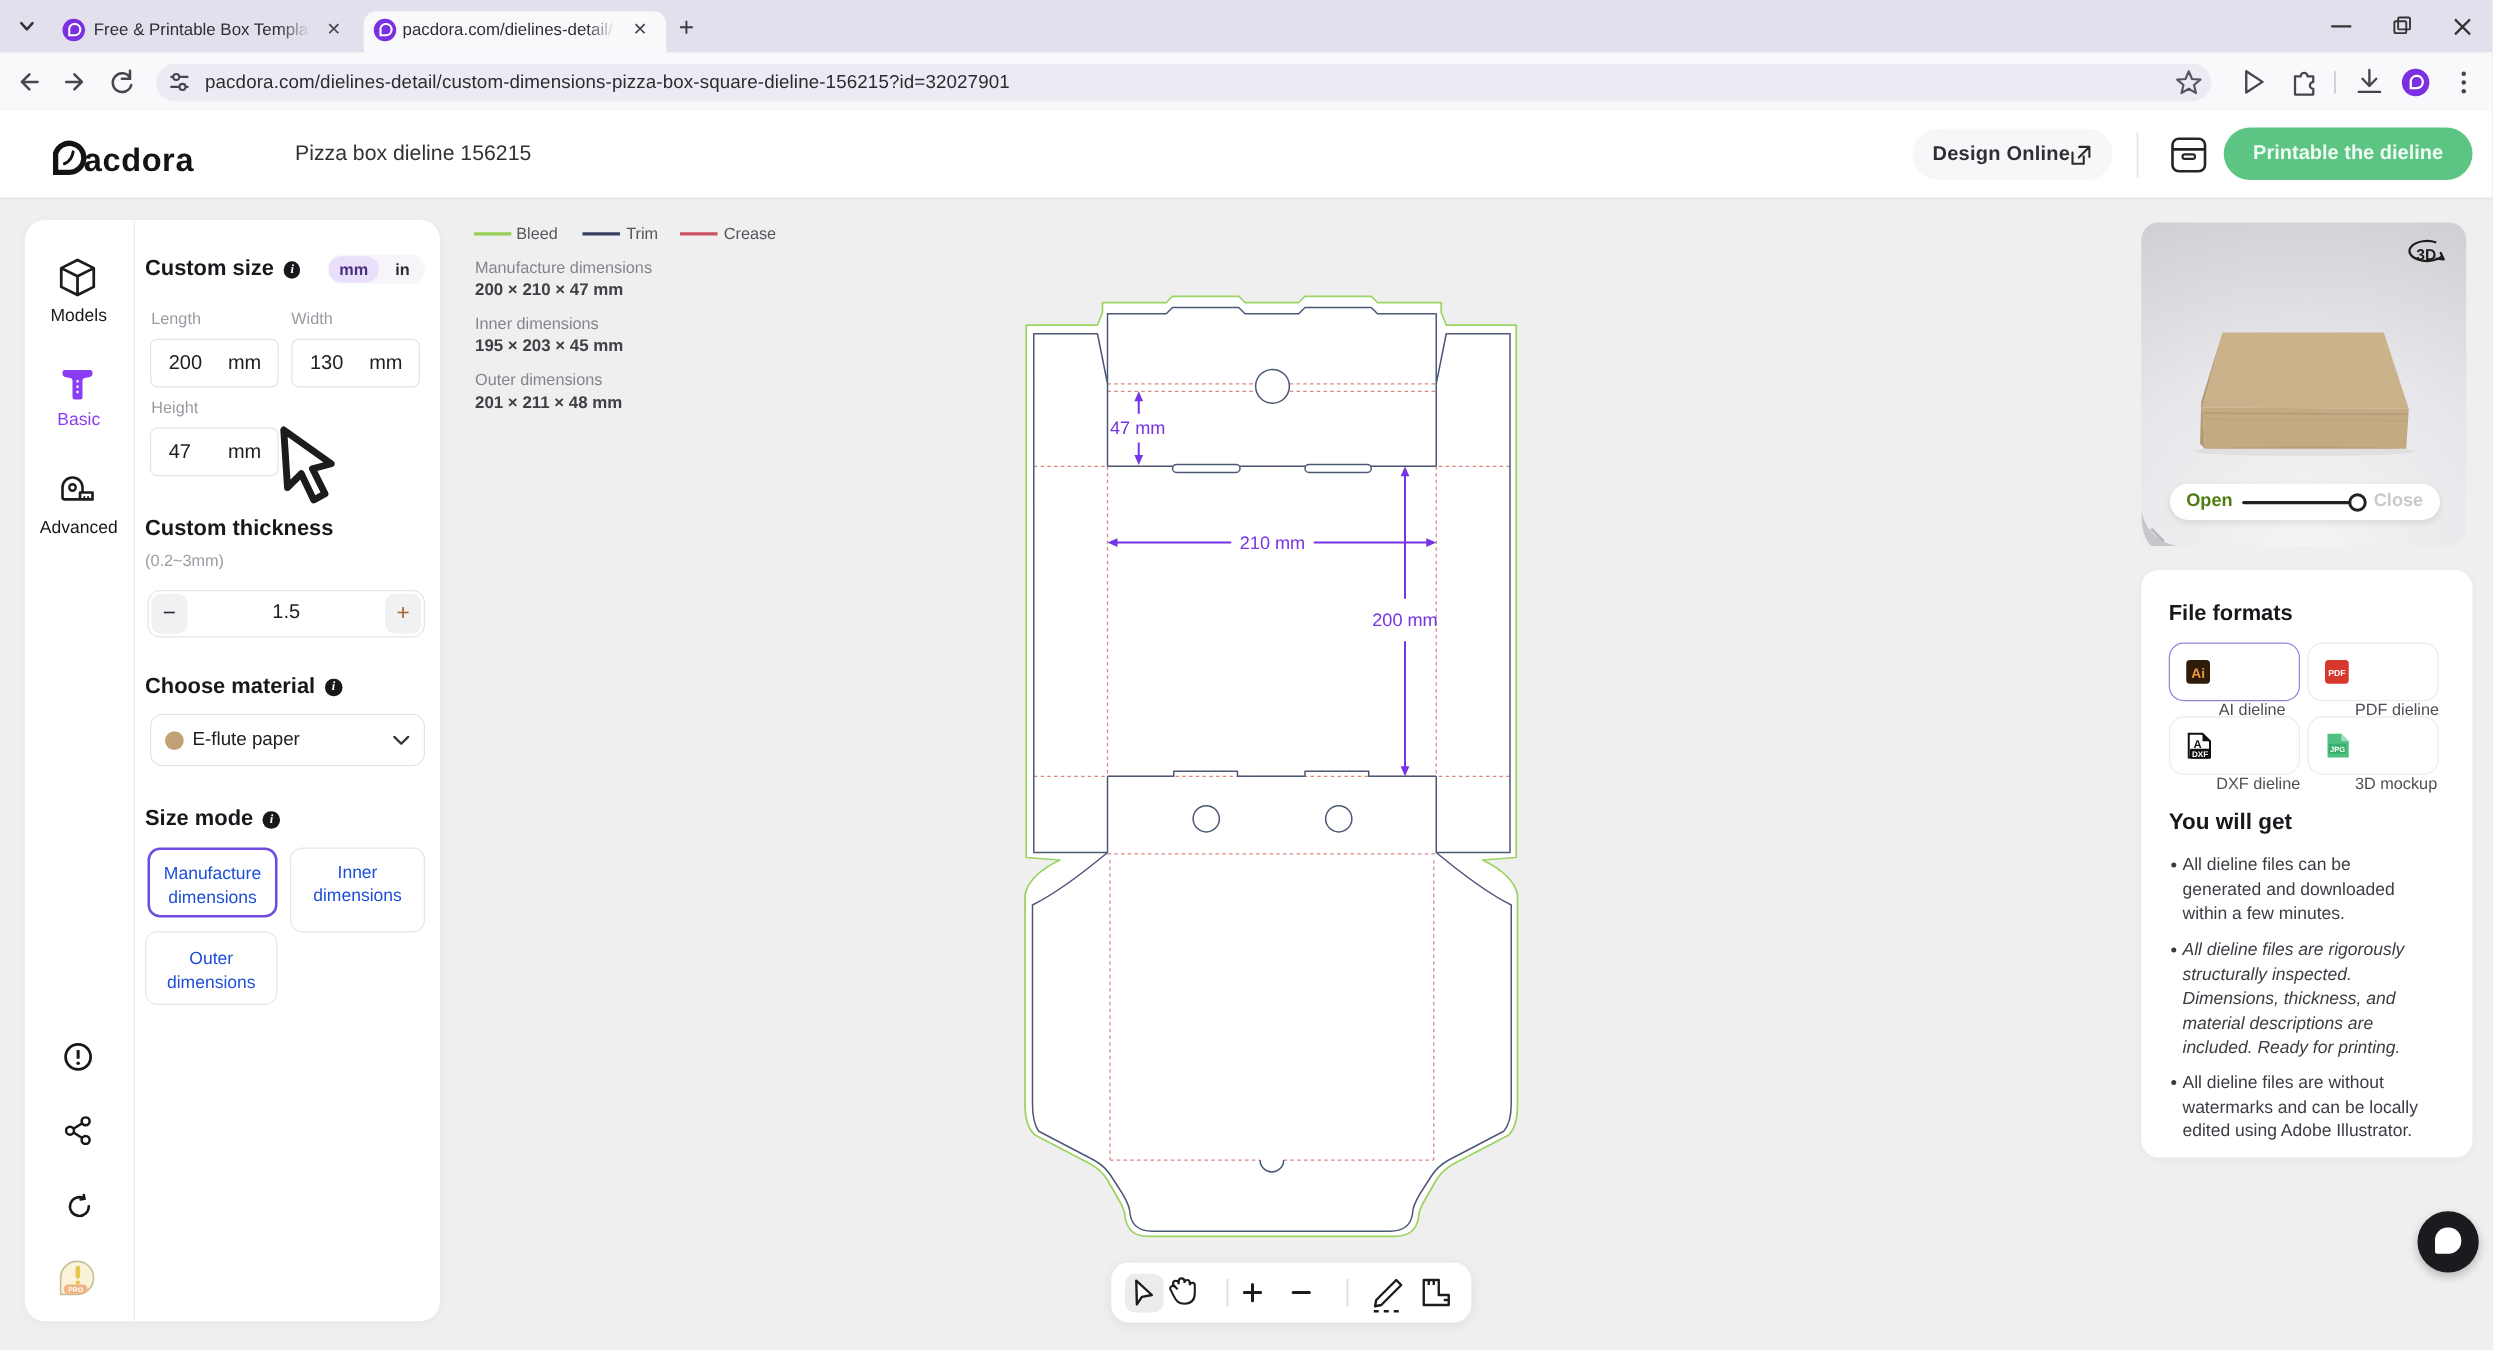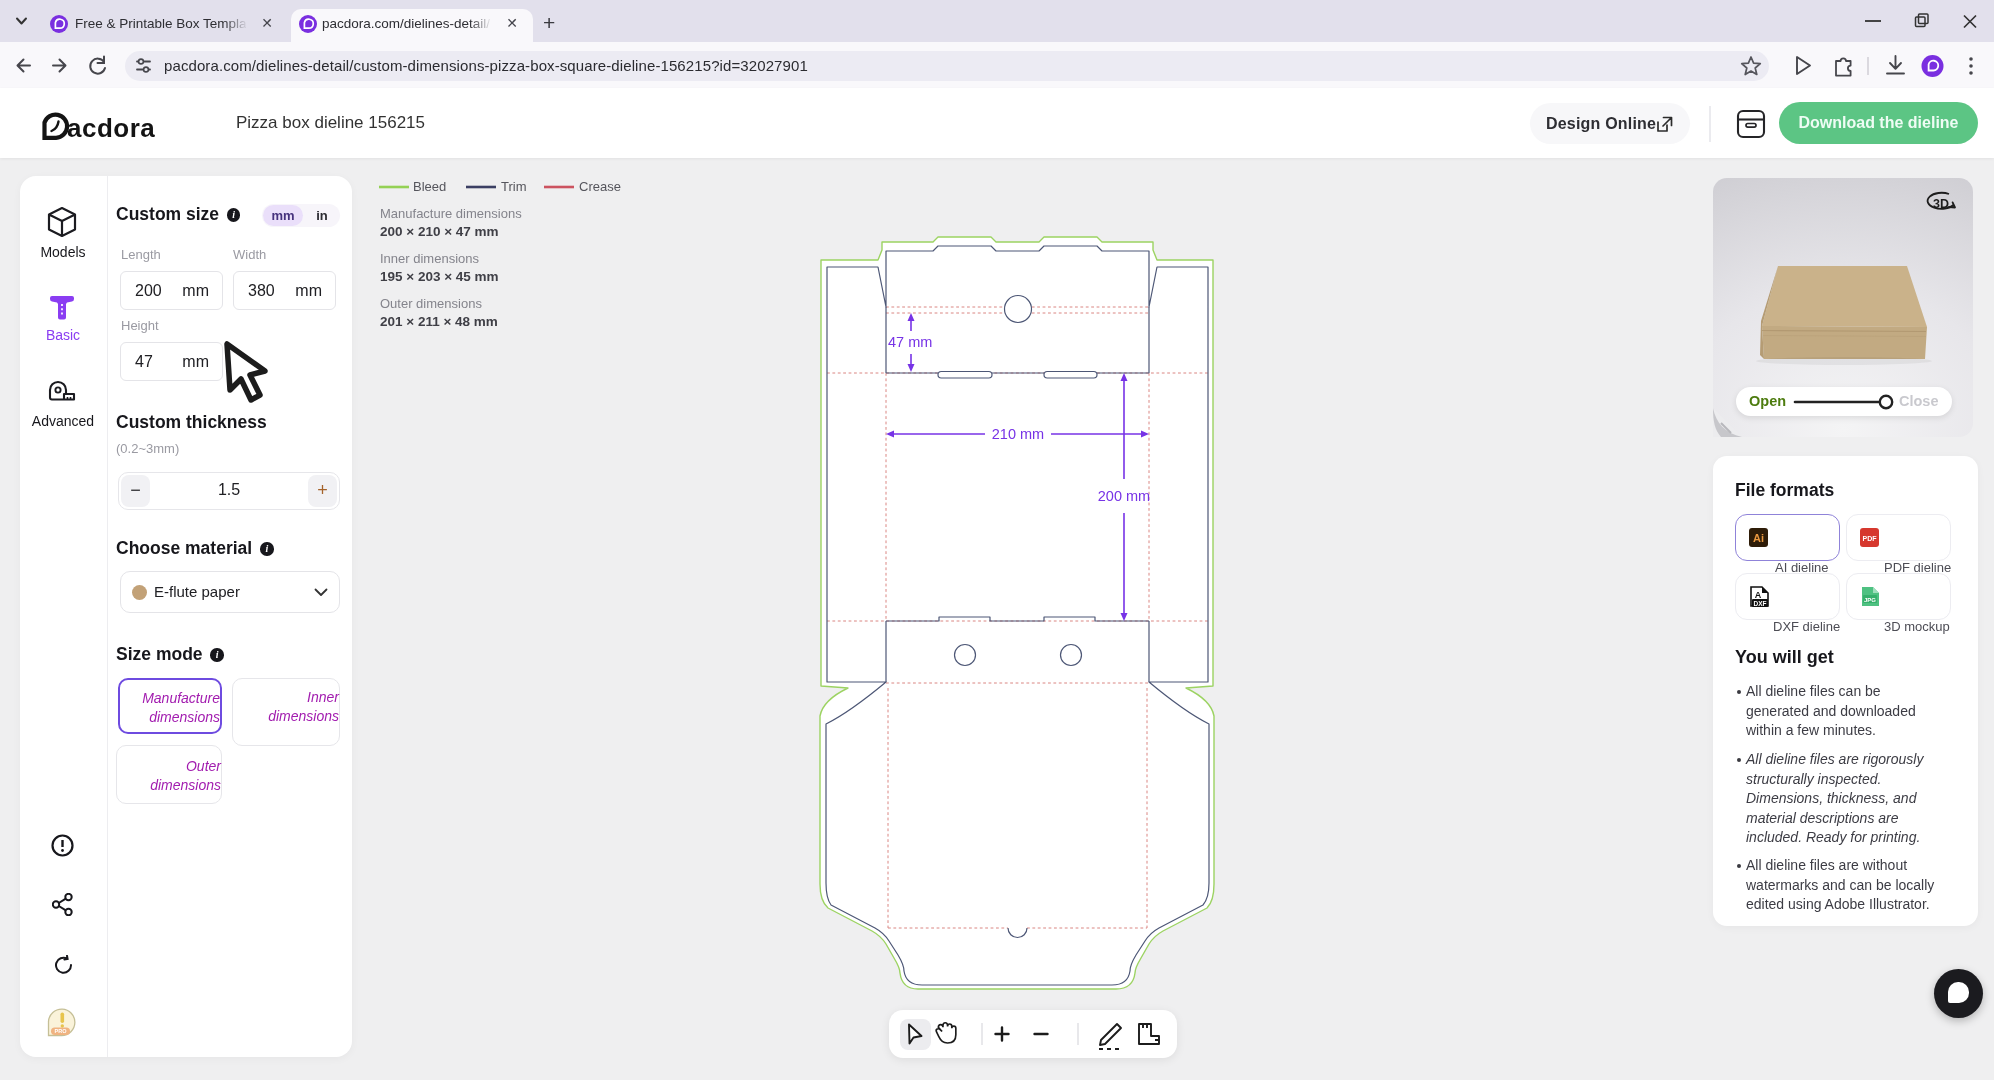--- a/index.html
+++ b/index.html
@@ -26,21 +26,21 @@
 
 #sidebar { left:20px; top:176px; width:332px; height:881px; background:#fff; border-radius:16px; box-shadow:0 2px 8px rgba(0,0,0,0.04); }
 #raildiv { left:107px; top:176px; width:1px; height:881px; background:#ededf0; }
 .raillbl { position:absolute; left:20px; width:86px; text-align:center; font-size:14px; color:#17171c; font-weight:500; }
 .sb-title { position:absolute; font-size:17.5px; font-weight:700; color:#17171c; }
 .sb-lbl { position:absolute; font-size:13px; color:#9a9aa2; }
 .inputbox { position:absolute; width:103px; height:39px; border:1px solid #e4e4e8; border-radius:6px; background:#fff; }
 .inputbox .v { position:absolute; left:14px; top:10px; font-size:16px; color:#202024; font-weight:500; }
 .inputbox .u { position:absolute; right:13px; top:10px; font-size:16px; color:#202024; font-weight:500; }
 .info { display:inline-block; margin-left:3px; width:13.5px; height:13.5px; border-radius:50%; background:#17171c; color:#fff; font-size:10px; font-style:italic; font-weight:700; text-align:center; line-height:13.5px; vertical-align:2px; font-family:"Liberation Serif",serif; }
-.smbtn { position:absolute; border-radius:10px; background:#fff; font-size:14px; color:#a21caf; text-align:right;font-style:italic; }
+.smbtn { position:absolute; border-radius:10px; background:#fff; font-size:14px; color:#1d4ed8; text-align:center; }
 
 
 #preview3d { left:1713px; top:178px; width:260px; height:259px; border-radius:14px; background:radial-gradient(150% 130% at 50% 97%, #f4f4f5 0%, #e7e6ea 42%, #d4d3d8 74%, #c4c3c9 100%); overflow:hidden; }
 #openclose { left:1736px; top:387px; width:216px; height:29px; background:#fff; border-radius:15px; box-shadow:0 2px 6px rgba(0,0,0,0.10); }
 #fileformats { left:1713px; top:456px; width:265px; height:470px; background:#fff; border-radius:14px; box-shadow:0 2px 8px rgba(0,0,0,0.04); }
 .fmtbtn { position:absolute; width:105px; height:47px; border:1px solid #ececf1; border-radius:12px; background:#fff; }
 .fmtbtn .lbl { position:absolute; left:39px; top:16px; font-size:13px; color:#4d4d55; white-space:nowrap;margin-top:29px; }
 .bullet { position:absolute; width:4px; height:4px; border-radius:50%; background:#3a3a40; }
 .btxt { position:absolute; font-size:14px; color:#3c3c44; line-height:19.5px; width:210px; }
 
@@ -125,21 +125,21 @@
 </svg>
 <div class="abs" id="pgtitle">Pizza box dieline 156215</div>
 <div class="abs" id="designpill">Design Online</div>
 <svg class="abs" style="left:1655px;top:104px" width="130" height="44" viewBox="0 0 130 44">
   <path d="M3 18 L3 27 L12 27 L12 21 M8.5 13.5 L16.5 13.5 L16.5 21.5 M16 14 L8 22" fill="none" stroke="#2c2c2c" stroke-width="1.7" stroke-linecap="round" stroke-linejoin="round"></path>
   <line x1="55" y1="2" x2="55" y2="38" stroke="#e5e5ea" stroke-width="1.5"></line>
   <rect x="83" y="7" width="26" height="26" rx="5" fill="none" stroke="#252528" stroke-width="2.1"></rect>
   <line x1="83" y1="15.5" x2="109" y2="15.5" stroke="#252528" stroke-width="2.1"></line>
   <rect x="91" y="19.5" width="10" height="3.6" rx="1.8" fill="none" stroke="#252528" stroke-width="1.7"></rect>
 </svg>
-<div class="abs" id="dlbtn">Download the dieline</div>
+<div class="abs" id="dlbtn">Printable the dieline</div>
 
 <div class="abs" id="sidebar"></div>
 <div class="abs" id="raildiv"></div>
 
 <svg class="abs" style="left:45px;top:205px" width="34" height="34" viewBox="0 0 34 34">
   <path d="M17 3 L30 9.5 L30 24.5 L17 31 L4 24.5 L4 9.5 Z M4 9.5 L17 16 L30 9.5 M17 16 L17 31" fill="none" stroke="#1b1b20" stroke-width="2.2" stroke-linejoin="round"></path>
 </svg>
 <div class="raillbl" style="top:244px;">Models</div>
 <svg class="abs" style="left:48px;top:292px" width="28" height="30" viewBox="0 0 28 30">
   <path d="M2 6 Q2 4 4 4 L24 4 Q26 4 26 6 L26 7 Q26 9 24 9.5 L19 10.5 L18 12 L18 25.5 Q18 27.5 16 27.5 L12 27.5 Q10 27.5 10 25.5 L10 12 L9 10.5 L4 9.5 Q2 9 2 7 Z" fill="#8a3df2"></path>
@@ -181,21 +181,21 @@
 <div class="abs" style="left:263px;top:205px;width:40px;height:21px;background:#eadffa;border-radius:11px;font-size:13px;font-weight:600;color:#46327d;text-align:center;line-height:21px;">mm</div>
 <div class="abs" style="left:306px;top:205px;width:32px;height:21px;font-size:13px;font-weight:600;color:#2c2c32;text-align:center;line-height:21px;">in</div>
 
 <div class="sb-lbl" style="left:121px;top:247px;">Length</div>
 <div class="sb-lbl" style="left:233px;top:247px;">Width</div>
 <div class="inputbox" style="left:120px;top:271px;">
     <span class="v">200</span>
     <span class="u">mm</span>
   </div>
 <div class="inputbox" style="left:233px;top:271px;">
-    <span class="v">380</span>
+    <span class="v">130</span>
     <span class="u">mm</span>
   </div>
 <div class="sb-lbl" style="left:121px;top:318px;">Height</div>
 <div class="inputbox" style="left:120px;top:342px;">
     <span class="v">47</span>
     <span class="u">mm</span>
   </div>
 
 <svg class="abs" style="left:221px;top:340px" width="56" height="70" viewBox="0 0 56 70">
   <path d="M6 4 L9 50 L20 39 L30 60 L39 55 L29 35 L44 31 Z" fill="#fff" stroke="#1c1c1c" stroke-width="5.5" stroke-linejoin="round"></path>

